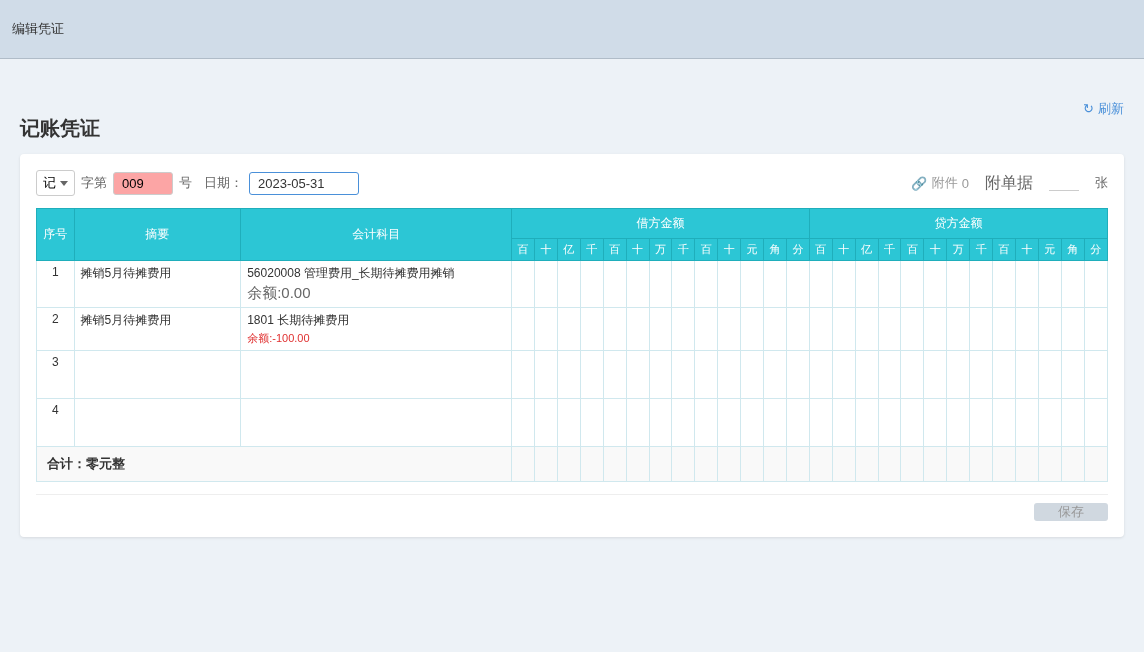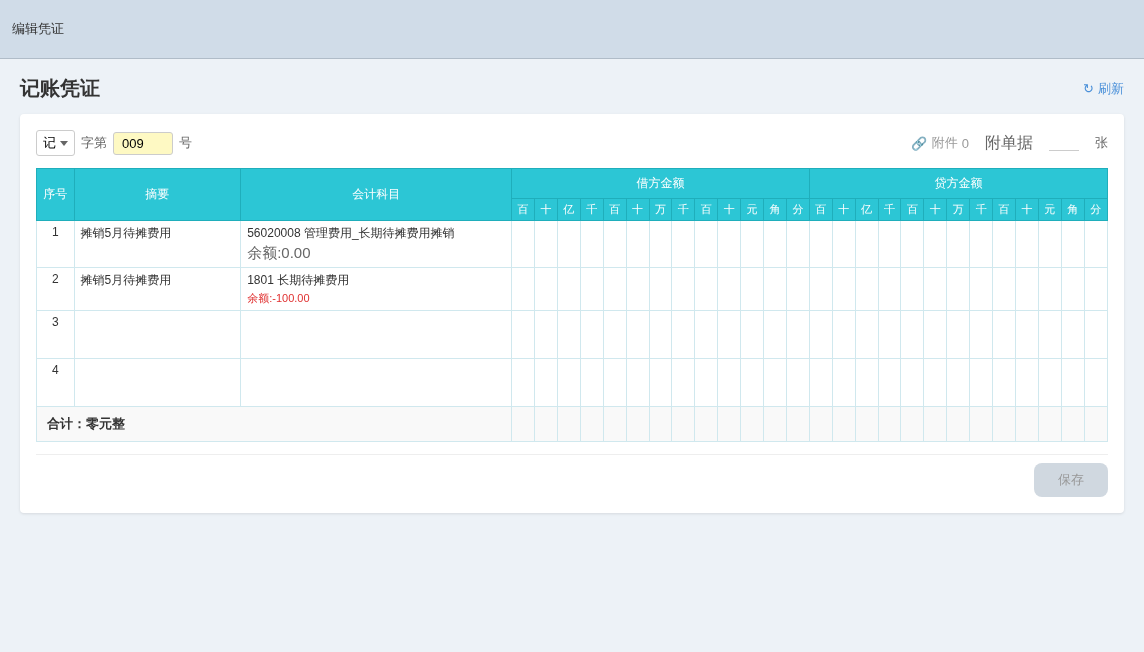--- a/index.html
+++ b/index.html
@@ -27,20 +27,21 @@
     .page-header {
       display: flex;
       justify-content: space-between;
       align-items: center;
       margin-bottom: 12px;
     }
     .page-title {
       font-size: 20px;
       font-weight: bold;
       color: #333;
+      margin-top: 40px;
     }
     .refresh-btn {
       display: flex;
       align-items: center;
       gap: 4px;
       color: #4a90d9;
       cursor: pointer;
       font-size: 13px;
       background: none;
       border: none;
@@ -76,21 +77,21 @@
       cursor: pointer;
       font-size: 13px;
       gap: 4px;
     }
     .input-field {
       border: 1px solid #ccc;
       border-radius: 3px;
       padding: 3px 8px;
       font-size: 13px;
       width: 60px;
-      background: #fef9c3;
+      background: #fca5a5;
     }
     .date-input {
       border: 1px solid #4a90d9;
       border-radius: 3px;
       padding: 3px 8px;
       font-size: 13px;
       width: 110px;
       color: #333;
       background: #fff;
     }
@@ -197,22 +198,22 @@
       display: flex;
       gap: 4px;
     }
     .footer-value {
       color: #999;
     }
     .save-btn {
       background: #d0d8e0;
       color: #999;
       border: none;
-      border-radius: 8px;
-      padding: 8px 24px;
+      border-radius: 3px;
+      padding: 0 24px;
       font-size: 13px;
       cursor: not-allowed;
       margin-left: auto;
     }
     .chevron {
       display: inline-block;
       width: 0;
       height: 0;
       border-left: 4px solid transparent;
       border-right: 4px solid transparent;
@@ -253,20 +254,24 @@
 
     <div class="form-row">
       <div class="form-field">
         <div class="prefix-select">
           <span>记</span>
           <span class="chevron"></span>
         </div>
         <span class="field-label">字第</span>
         <input class="input-field" type="text" value="009" style="">
         <span class="field-label">号</span>
+      </div>
+      <div class="form-field">
+        <span class="field-label">日期：</span>
+        <input class="date-input" type="text" value="2023-05-31" style="">
       </div>
       <div class="right-actions">
         <div class="attachment-btn">
           <span>🔗</span>
           <span>附件</span>
           <span class="attachment-count">0</span>
         </div>
         <span class="single-attach">附单据</span>
         <input class="zhang-input" type="text" value="" style="">
         <span class="field-label">张</span>

